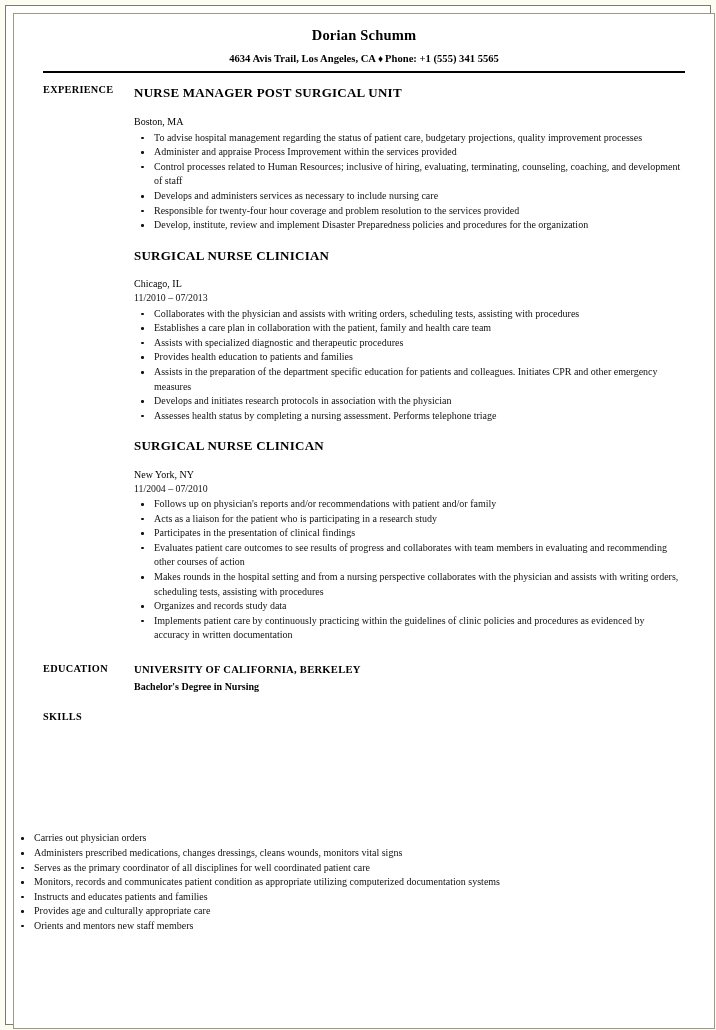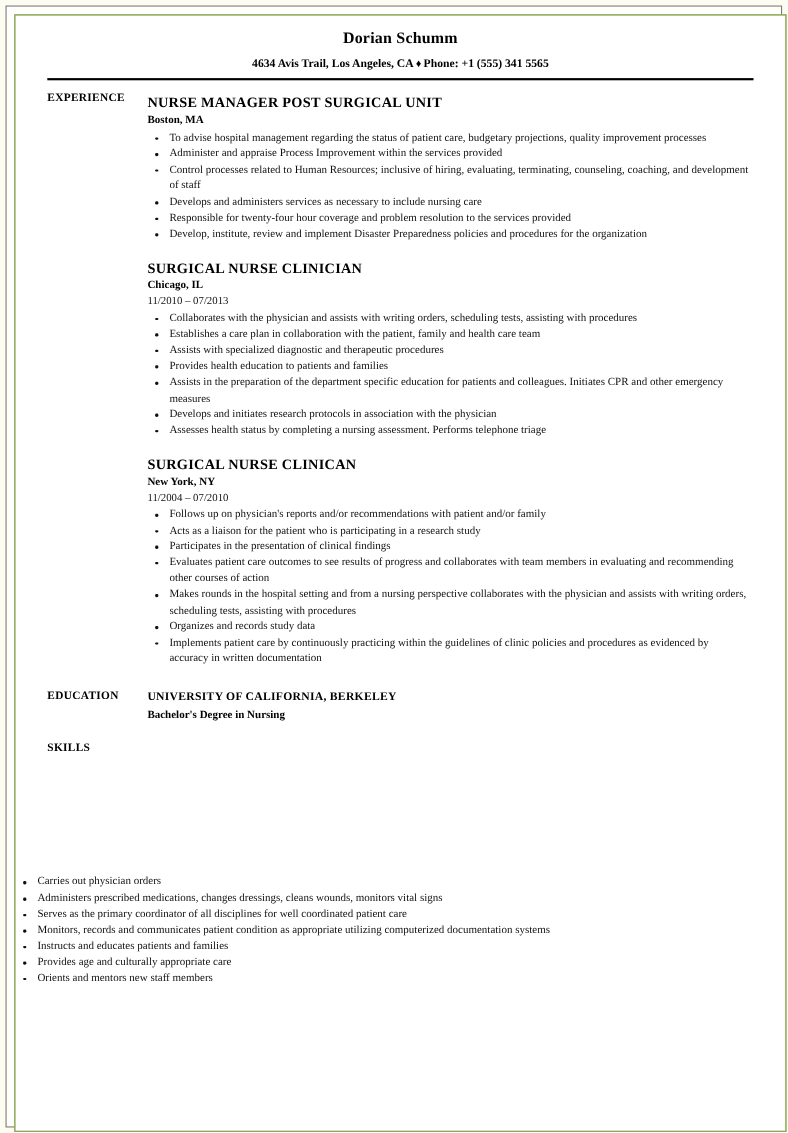--- a/index.html
+++ b/index.html
@@ -31,21 +31,21 @@
     border: 1px solid #7c7c68;
     background: #ffffff;
   }
   .page-inner {
     position: absolute;
     left: 7px; top: 7px;
     width: 702px;
     height: 1016px;
     box-sizing: border-box;
     border: 1px solid #9a9a85;
-    background: #84cc16;
+    background: #6d28d9;
     overflow: hidden;
   }
   .sheet {
     position: absolute;
     left: 0; top: 0;
     right: 0; bottom: 0;
     background: #ffffff;
     padding: 0;
   }
 
@@ -112,23 +112,23 @@
   .job + .job { margin-top: 14px; }
   .job-title {
     font-size: 13px;
     font-weight: bold;
     letter-spacing: 0.25px;
     line-height: 1.35;
     color: #000000;
   }
   .job-location {
     font-size: 10px;
-    font-weight: bold;
+    font-weight: normal;
     line-height: 1.4;
-    margin-top: 1px;
+    margin-top: 13px;
     color: #000000;
   }
   .job-dates {
     font-size: 9.8px;
     line-height: 1.35;
     margin-top: 0px;
     color: #111111;
   }
 
   

